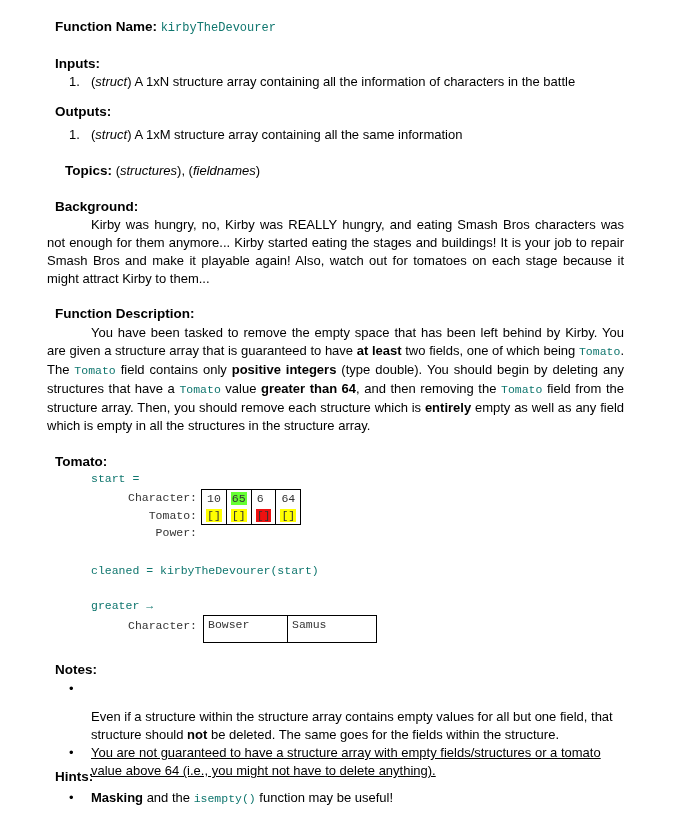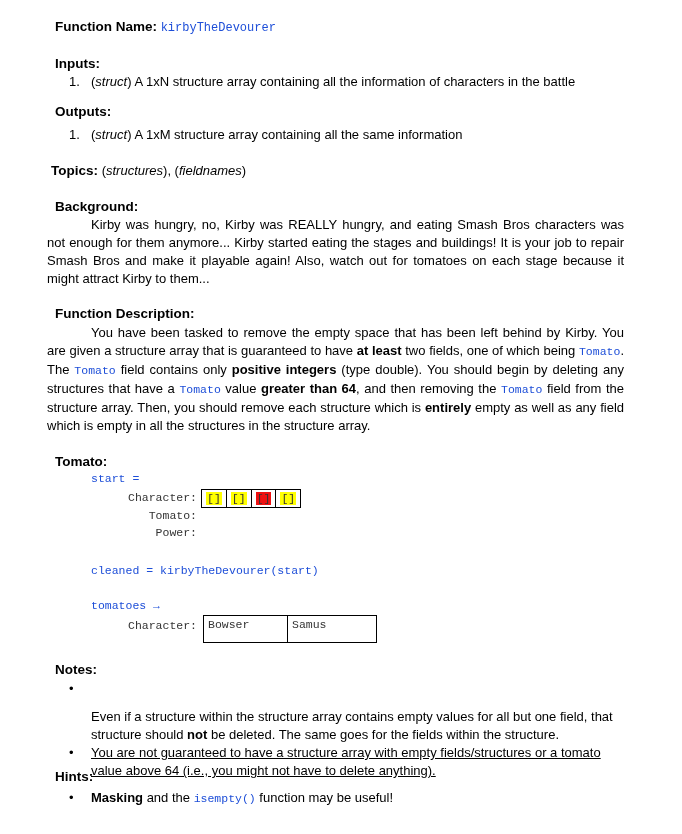--- a/index.html
+++ b/index.html
@@ -1,20 +1,20 @@
 <!DOCTYPE html>
 <html><head>
 <meta charset="utf-8">
 <style>
   html, body { margin:0; padding:0; background:#ffffff; }
   body { width:682px; height:834px; position:relative; overflow:hidden;
          font-family:"Liberation Sans", sans-serif; font-size:13px; color:#000; }
   .abs { position:absolute; }
   .h { font-weight:bold; font-size:13.5px;padding-left:8px; }
-  .mono { font-family:"Liberation Mono", monospace; font-size:11.5px; color:#1d4ed8; }
+  .mono { font-family:"Liberation Mono", monospace; font-size:11.5px; color:#0f766e; }
   .txt { font-size:13px; line-height:18px; }
   .just { text-align:justify; text-align-last:left; }
   .num { display:inline-block; width:22px; }
   .bullet { display:inline-block; width:22px; font-size:13px; }
   b { font-weight:bold; }
   i { }
 
   table.struct { border-collapse:collapse; position:absolute; }
   table.struct td { border-left:1px solid #000; border-right:1px solid #000;
        padding:0 4px; height:17px; vertical-align:middle;
@@ -37,21 +37,21 @@
 <div class="abs h" style="left:47px; top:56px;">Inputs:</div>
 <div class="abs txt" style="left:69px; top:73px;">
   <span class="num">1.</span>(<i>struct</i>)<span> A 1xN structure array containing all the information of characters in the battle</span>
 </div>
 
 <div class="abs h" style="left:47px; top:104px;">Outputs:</div>
 <div class="abs txt" style="left:69px; top:126px;">
   <span class="num">1.</span>(<i>struct</i>)<span> A 1xM structure array containing all the same information</span>
 </div>
 
-<div class="abs" style="left:43px; top:162px;">
+<div class="abs" style="left:57px; top:162px;">
   <span class="h">Topics:</span>
   <span class="txt">(<i>structures</i>), (<i>fieldnames</i>)</span>
 </div>
 
 <div class="abs h" style="left:47px; top:199px;">Background:</div>
 <div class="abs txt just" style="left:47px; top:216px; width:577px; text-indent:44px;">Kirby was hungry, no, Kirby was REALLY hungry, and eating Smash Bros characters was not enough for them anymore... Kirby started eating the stages and buildings! It is your job to repair Smash Bros and make it playable again! Also, watch out for tomatoes on each stage because it might attract Kirby to them...</div>
 
 <div class="abs h" style="left:47px; top:306px;">Function Description:</div>
 <div class="abs txt just" style="left:47px; top:324px; width:577px; text-indent:44px;"><span>You have been tasked to remove the empty space that has been left behind by Kirby. You are given a structure array that is guaranteed to have </span><b>at least</b><span> two fields, one of which being </span><span class="mono">Tomato</span><span>. The </span><span class="mono">Tomato</span><span> field contains only </span><b>positive integers</b><span> (type double). You should begin by deleting any structures that have a </span><span class="mono">Tomato</span><span> value </span><b>greater than 64</b><span>, and then removing the </span><span class="mono">Tomato</span><span> field from the structure array. Then, you should remove each structure which is </span><b>entirely</b><span> empty as well as any field which is empty in all the structures in the structure array.</span></div>
 
@@ -60,30 +60,36 @@
 
 <div class="labels" style="left:100px; top:489px; width:97px;">
   <div>Character:</div>
   <div>Tomato:</div>
   <div>Power:</div>
 </div>
 
 <table class="struct" style="left:201px; top:489px;">
   <tbody>
   <tr>
+    <td><span class="hl">10</span></td>
+    <td><span class="hl" style="background:#66ff33;">65</span></td>
+    <td><span class="hl">6</span></td>
+    <td><span class="hl">64</span></td>
+  </tr>
+  <tr>
     <td><span class="hl" style="background:#ffff00;">[]</span></td>
     <td><span class="hl" style="background:#ffff00;">[]</span></td>
     <td><span class="hl" style="background:#ee1111;">[]</span></td>
     <td><span class="hl" style="background:#ffff00;">[]</span></td>
   </tr>
 </tbody>
   </table>
 
 <div class="abs mono" style="left:91px; top:564px;">cleaned = kirbyTheDevourer(start)</div>
-<div class="abs mono" style="left:91px; top:599px;">tomatoes →</div>
+<div class="abs mono" style="left:91px; top:599px;">greater →</div>
 
 <div class="labels" style="left:100px; top:617px; width:97px;">
   <div>Character:</div>
 </div>
 <table class="struct" style="left:203px; top:615px;">
   <tbody>
       <tr>
     <td style="width:75px; height:24px; vertical-align:top; padding-top:2px;"><span>Bowser</span></td>
     <td style="width:80px; height:24px; vertical-align:top; padding-top:2px;"><span>Samus</span></td>
   </tr>

